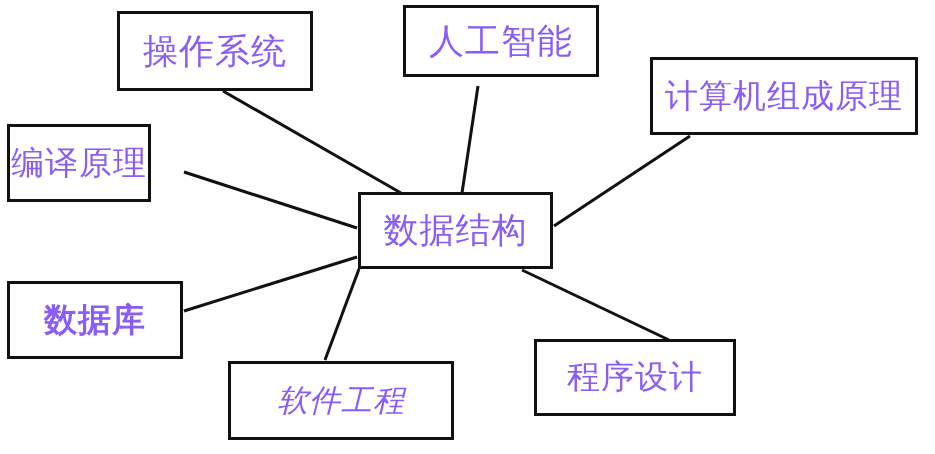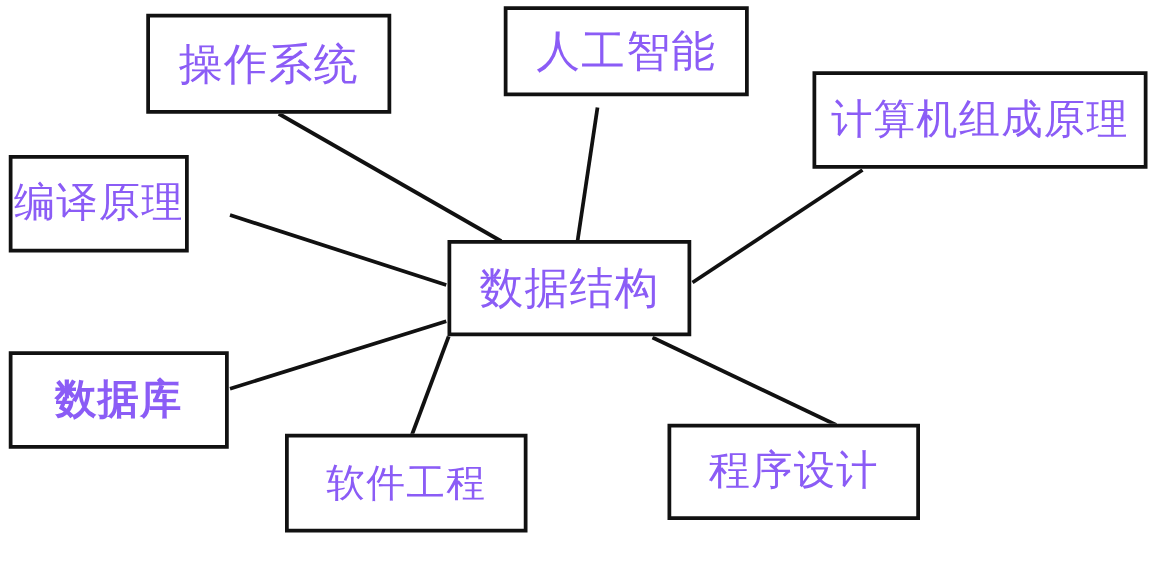--- a/index.html
+++ b/index.html
@@ -68,21 +68,21 @@
       </div>
       <div class="node" style="left: 650px; top: 57px; width: 268px; height: 78px; border-color: rgb(17, 17, 17); background: rgb(255, 255, 255);">
         <span class="node-label sz-md">计算机组成原理</span>
       </div>
       <div class="node" style="left: 7px; top: 124px; width: 144px; height: 78px; border-color: rgb(17, 17, 17); background: rgb(255, 255, 255);">
         <span class="node-label sz-md">编译原理</span>
       </div>
       <div class="node" style="left: 7px; top: 281px; width: 176px; height: 78px; border-color: rgb(17, 17, 17); background: rgb(255, 255, 255); font-weight: bold;">
         <span class="node-label sz-md">数据库</span>
       </div>
-      <div class="node" style="left: 228px; top: 347px; width: 194px; height: 79px; border-color: rgb(17, 17, 17); background: rgb(255, 255, 255);">
+      <div class="node" style="left: 228px; top: 361px; width: 226px; height: 79px; border-color: rgb(17, 17, 17); background: rgb(255, 255, 255); font-style: italic;">
         <span class="node-label sz-sm">软件工程</span>
       </div>
       <div class="node" style="left: 534px; top: 339px; width: 202px; height: 77px; border-color: rgb(17, 17, 17); background: rgb(255, 255, 255);">
         <span class="node-label sz-md">程序设计</span>
       </div>
       <div class="node" style="left: 358px; top: 192px; width: 195px; height: 77px; border-color: rgb(17, 17, 17); background: rgb(255, 255, 255);">
         <span class="node-label sz-lg">数据结构</span>
       </div>
     </div>
 </div>

